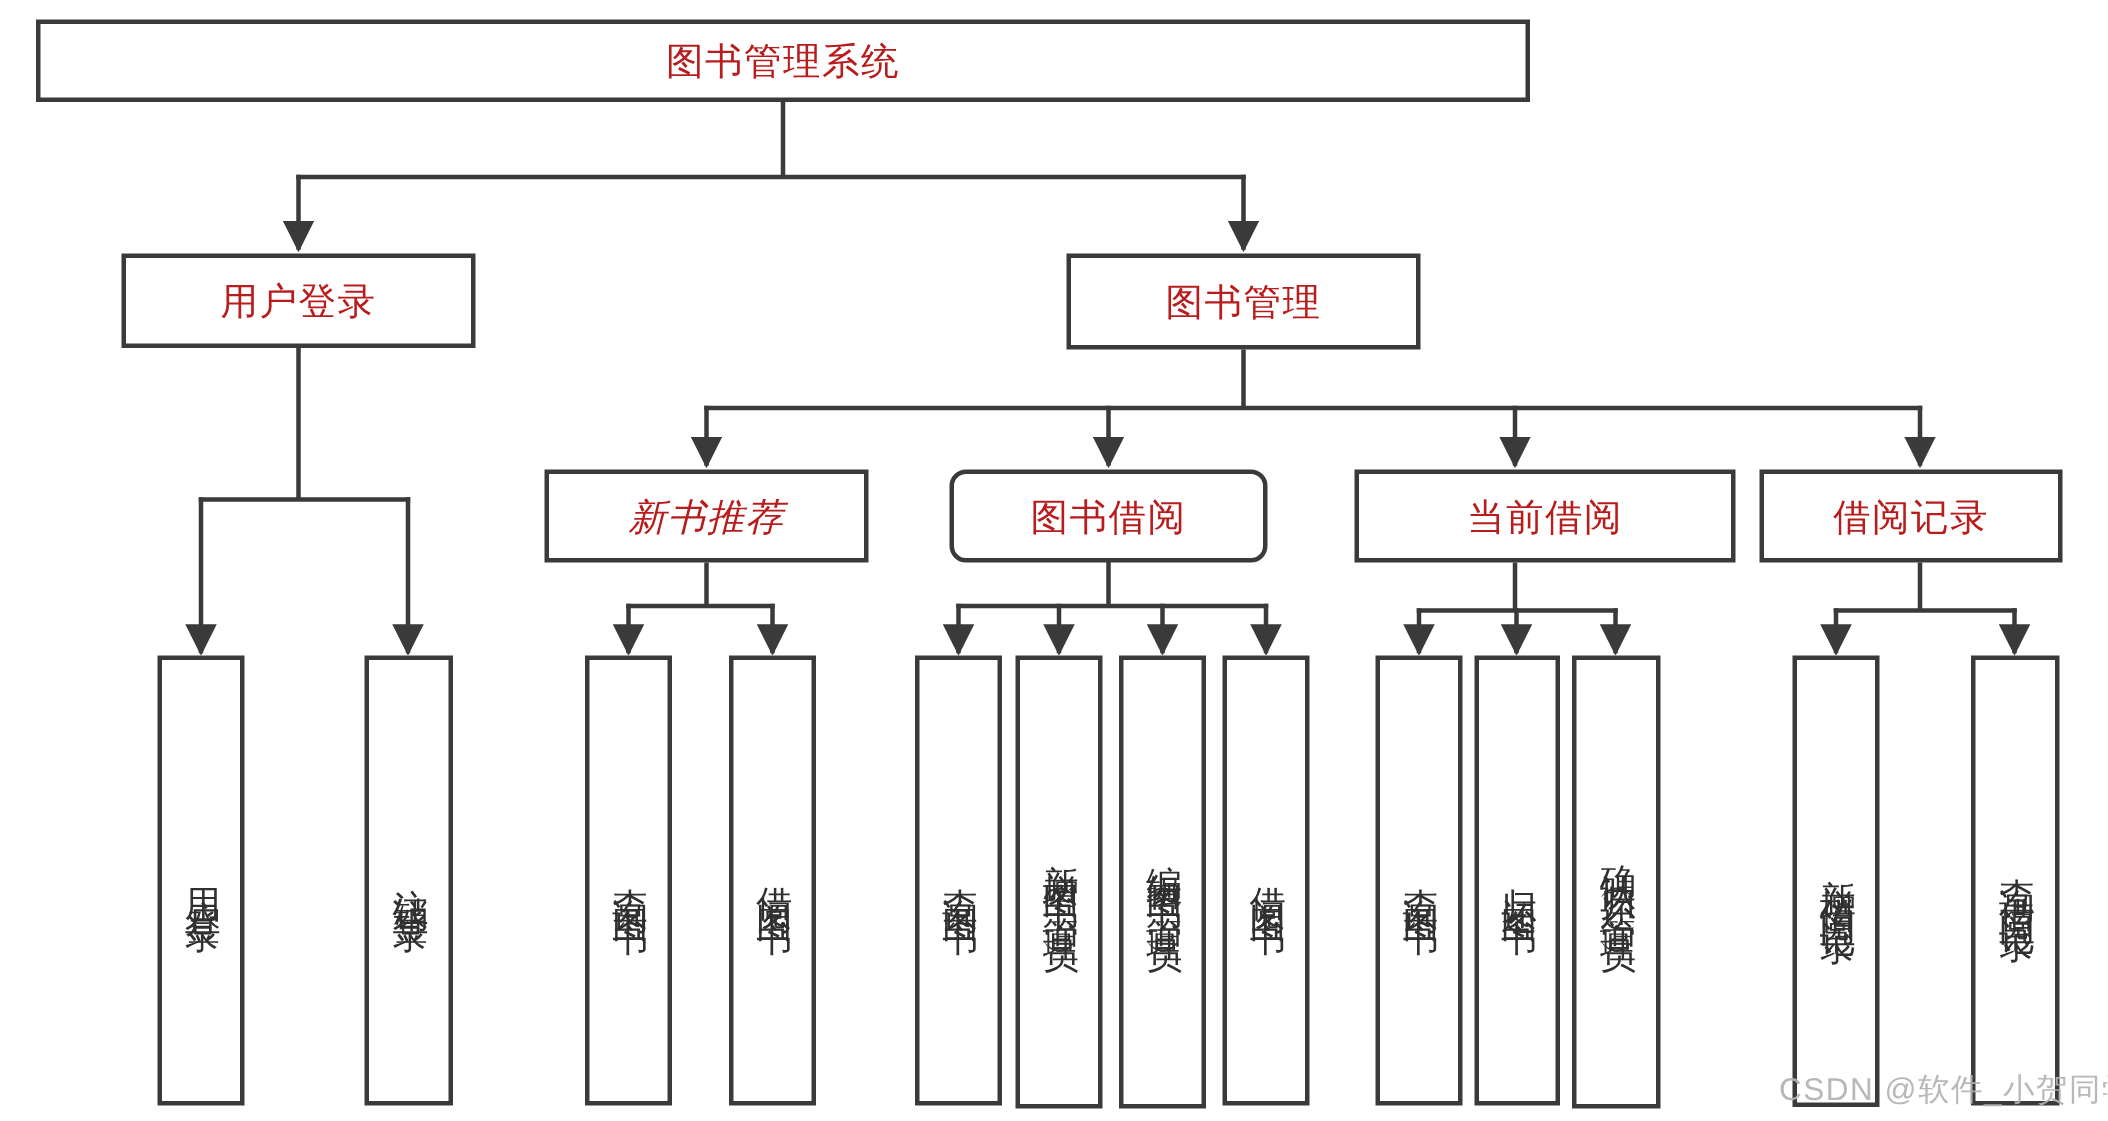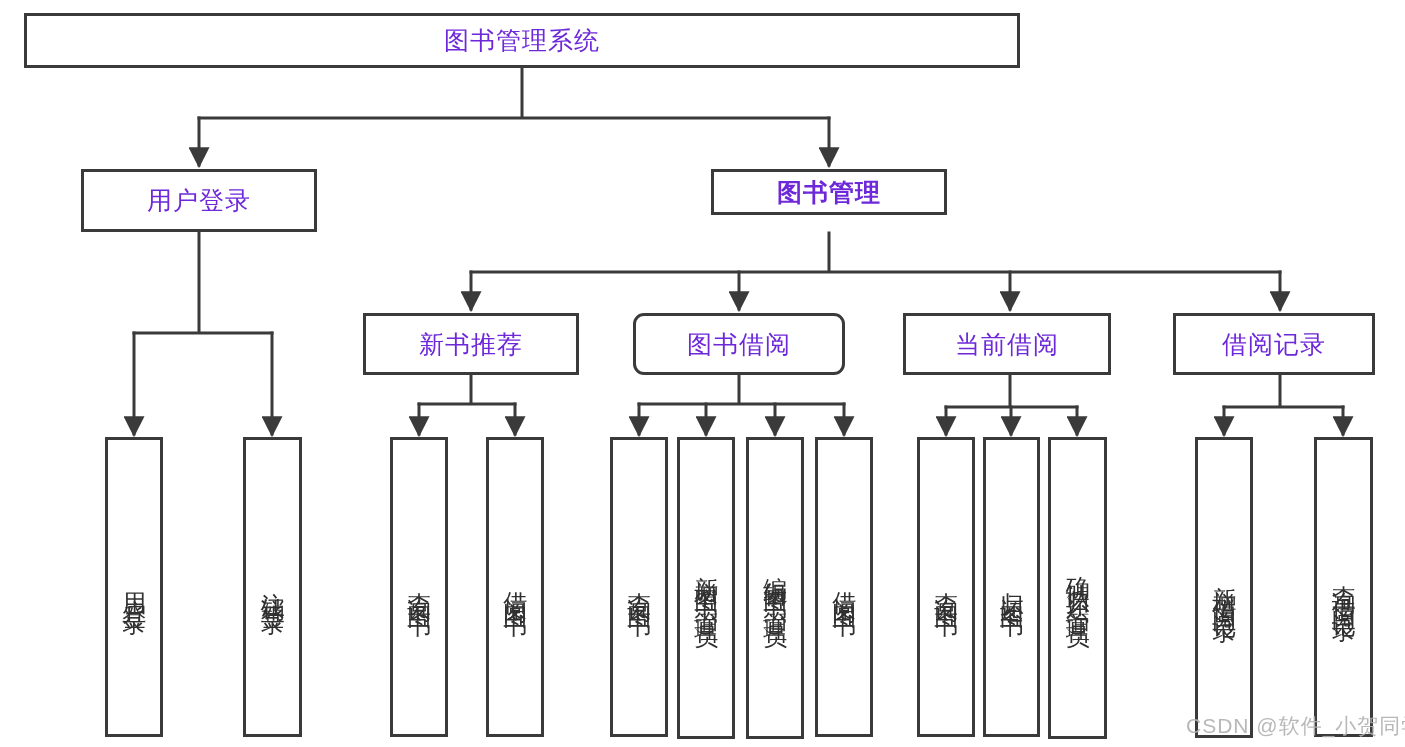--- a/index.html
+++ b/index.html
@@ -4,21 +4,21 @@
 <style>
   html,body{margin:0;padding:0;background:#ffffff;}
   .stage{
     position:relative;width:1405px;height:747px;background:#ffffff;
     overflow:hidden;font-family:"Liberation Sans",sans-serif;
   }
   .connectors{position:absolute;left:0;top:0;}
   .hnode{
     position:absolute;box-sizing:border-box;background:#ffffff;
     border:3px solid #3a3a3a;display:flex;align-items:center;justify-content:center;
-    font-size:25px;letter-spacing:1px;color:#6d28d9;white-space:nowrap;z-index:2;
+    font-size:25px;letter-spacing:1px;color:#b91c1c;white-space:nowrap;z-index:2;
   }
   .vnode{
     position:absolute;box-sizing:border-box;background:#ffffff;
     border:3px solid #3a3a3a;display:flex;align-items:center;justify-content:center;
     z-index:2;
   }
   .vnode .vlabel{
     writing-mode:vertical-rl;text-orientation:mixed;
     font-size:24px;letter-spacing:7px;line-height:1.1;color:#303030;
   }
@@ -85,25 +85,25 @@
     <g stroke-linecap="square">
       <path d="M1280,375 V407 M1224,407 H1343"></path>
       <line x1="1224" y1="407" x2="1224" y2="434" marker-end="url(#arw)"></line>
       <line x1="1343" y1="407" x2="1343" y2="434" marker-end="url(#arw)"></line>
     </g>
   </svg>
 
   <div class="hnode" style="left:24px;top:13px;width:996px;height:55px;">图书管理系统</div>
 
   <div class="hnode" style="left:81px;top:169px;width:236px;height:63px;">用户登录</div>
-  <div class="hnode" style="left:711px;top:169px;width:236px;height:46px;font-weight:bold;">图书管理</div>
+  <div class="hnode" style="left:711px;top:169px;width:236px;height:64px;">图书管理</div>
 
-  <div class="hnode" style="left:363px;top:313px;width:216px;height:62px;">新书推荐</div>
+  <div class="hnode" style="left:363px;top:313px;width:216px;height:62px;font-style:italic;">新书推荐</div>
   <div class="hnode" style="left:633px;top:313px;width:212px;height:62px;border-radius:11px;">图书借阅</div>
-  <div class="hnode" style="left:903px;top:313px;width:208px;height:62px;">当前借阅</div>
+  <div class="hnode" style="left:903px;top:313px;width:254px;height:62px;">当前借阅</div>
   <div class="hnode" style="left:1173px;top:313px;width:202px;height:62px;">借阅记录</div>
 
   <div class="vnode" style="left:105px;top:437px;width:58px;height:300px;">
     <span class="vlabel">用户登录</span>
   </div>
   <div class="vnode" style="left:243px;top:437px;width:59px;height:300px;">
     <span class="vlabel">注销登录</span>
   </div>
 
   <div class="vnode" style="left:390px;top:437px;width:58px;height:300px;">

